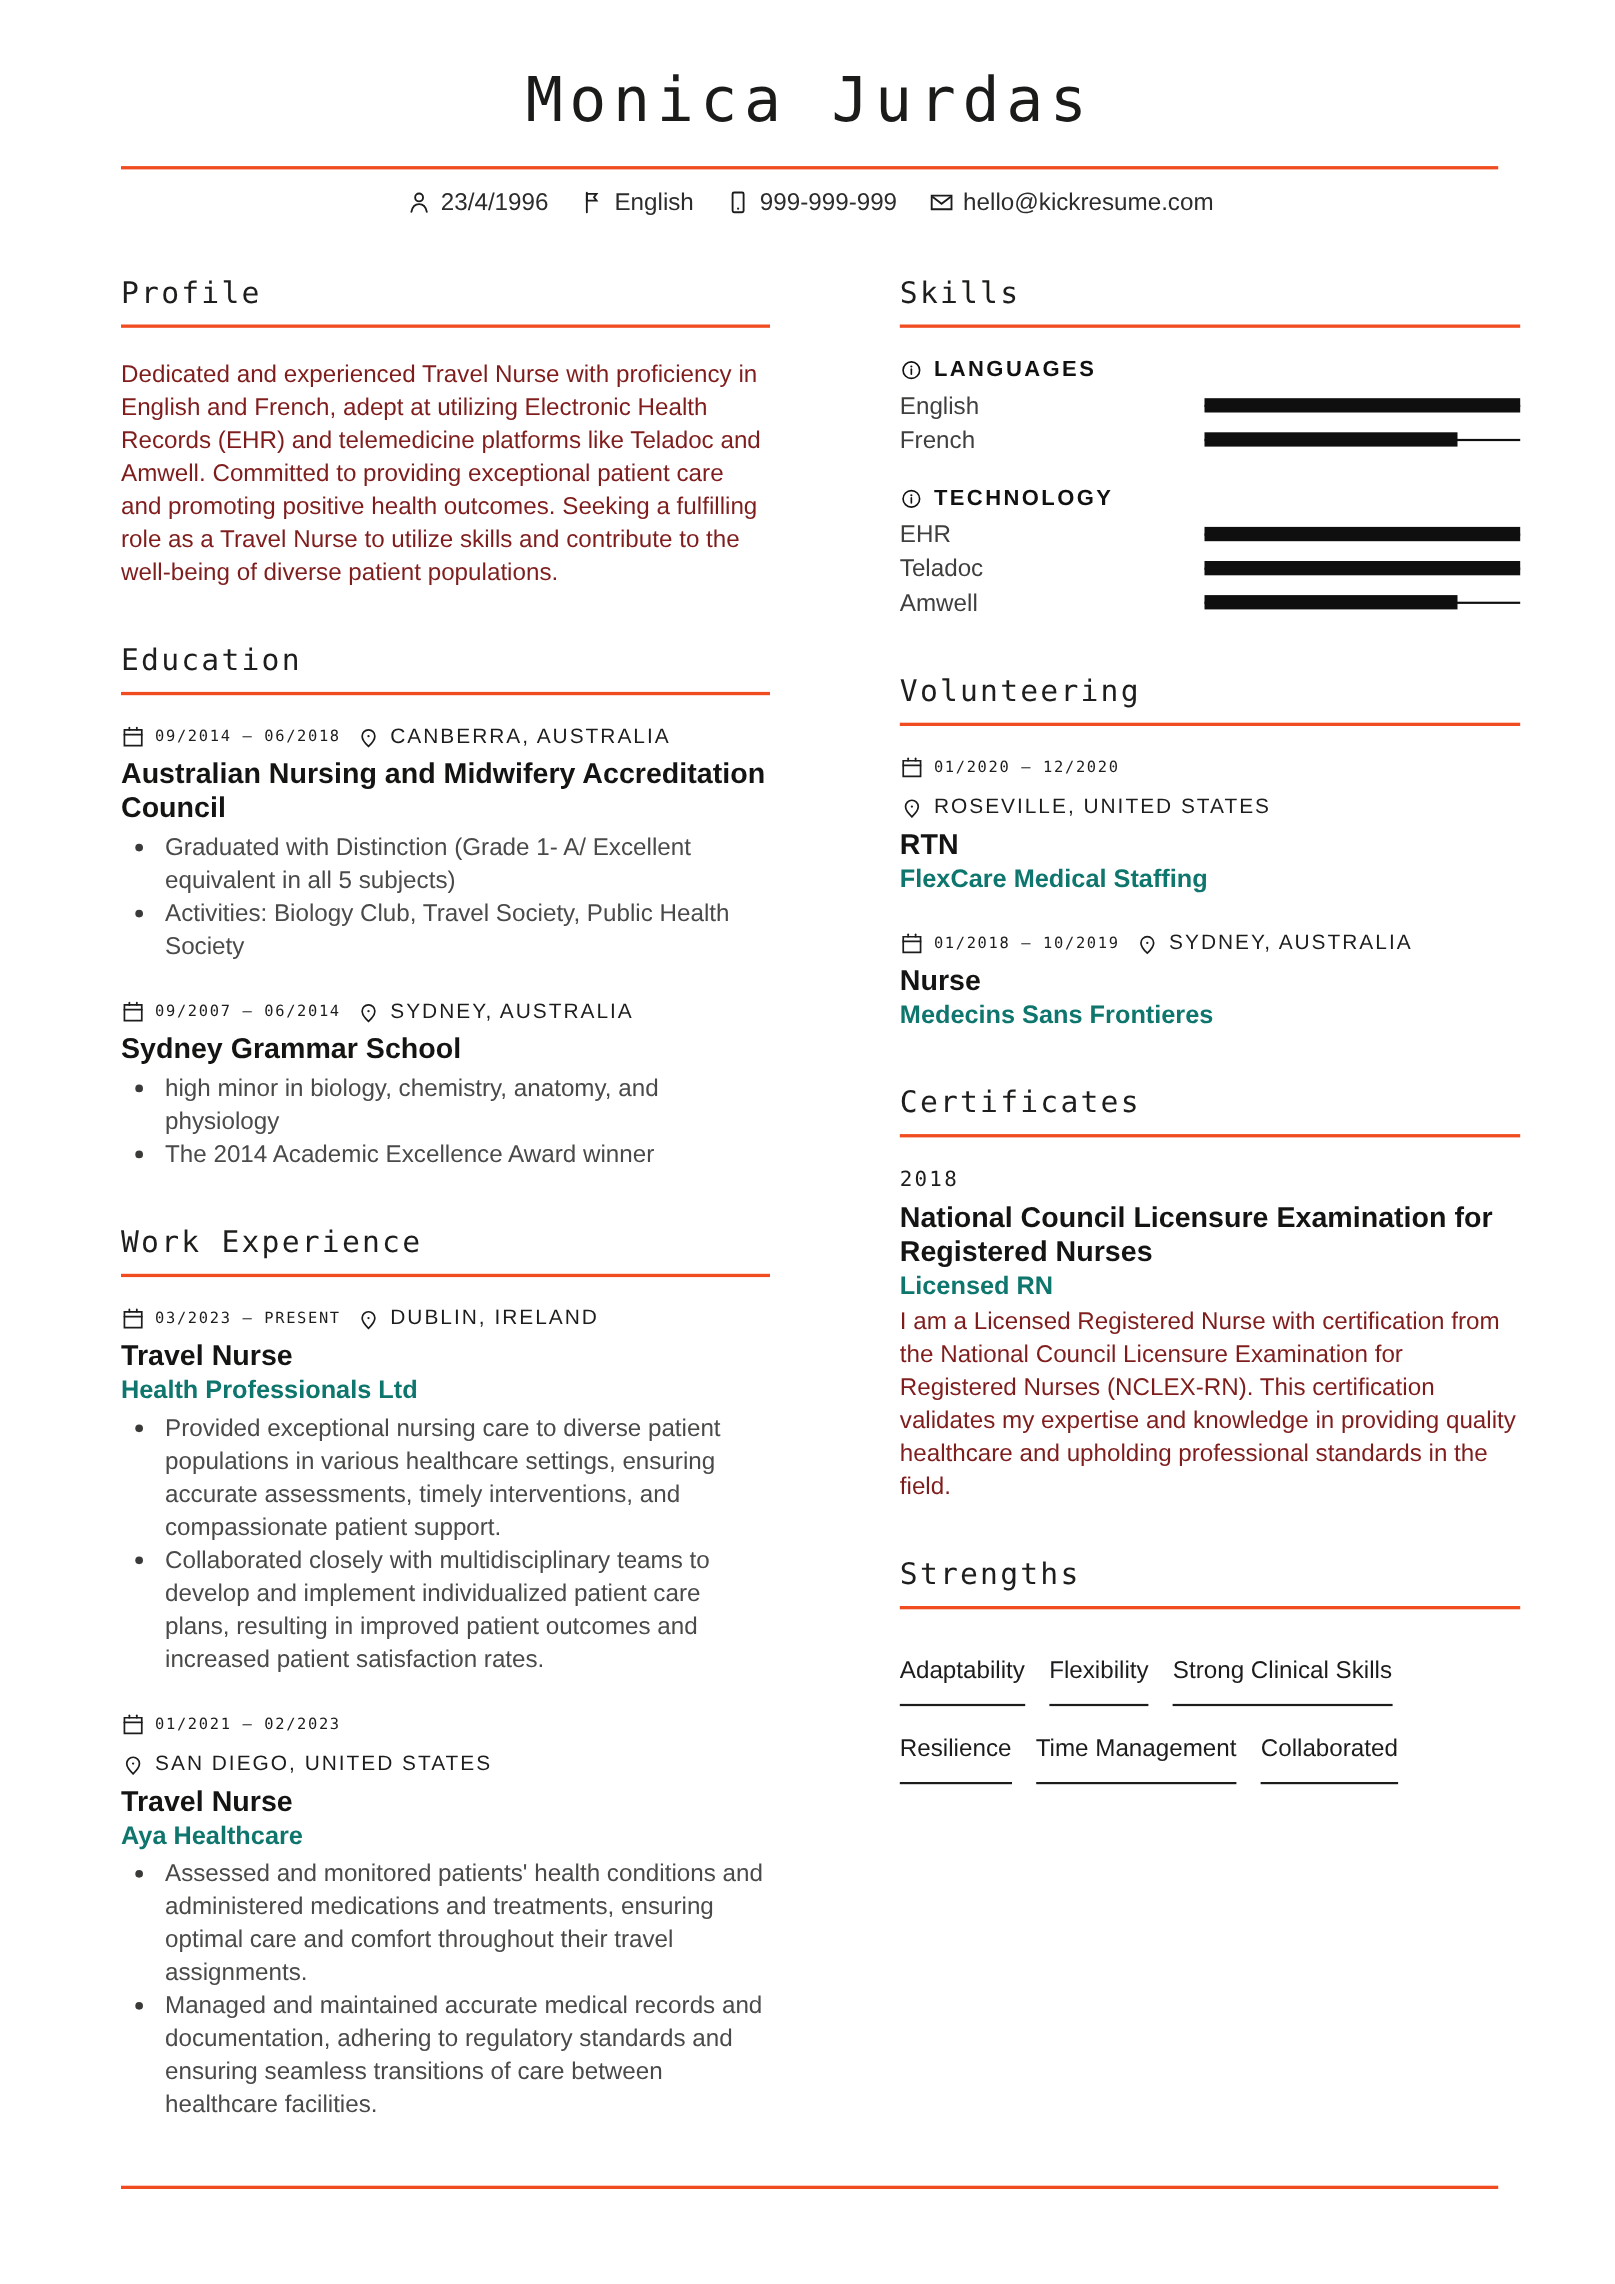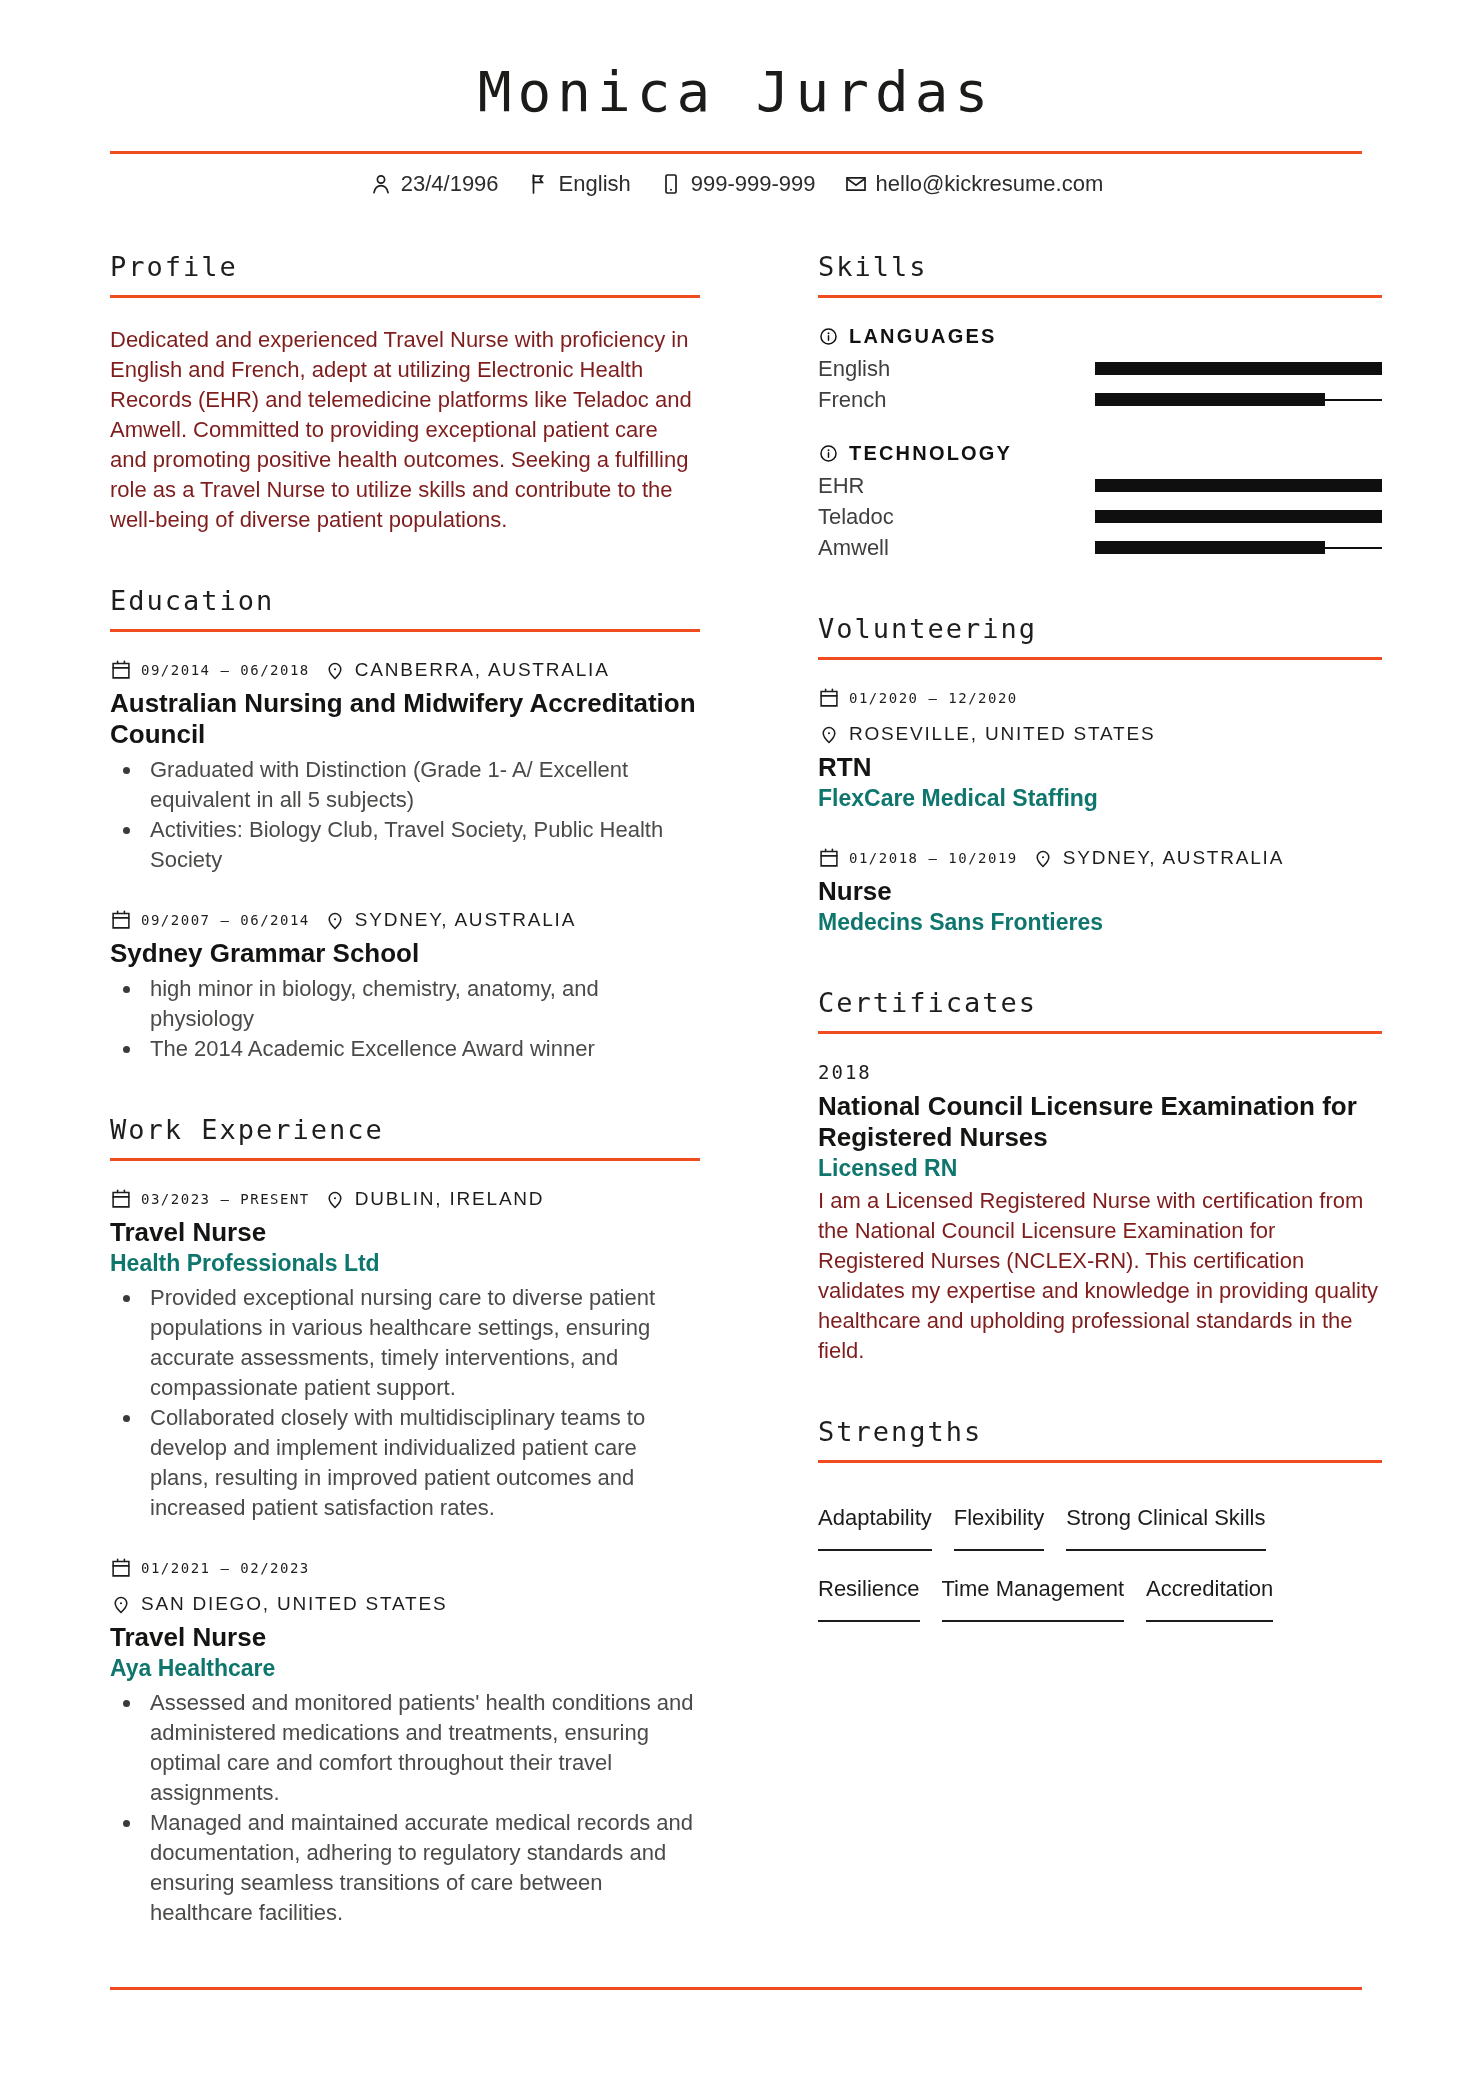--- a/index.html
+++ b/index.html
@@ -355,21 +355,21 @@
         <h2 class="sec">Strengths</h2>
         <div class="tags" id="strength-tags">
             <div class="tag-row">
               <span class="tag">Adaptability</span>
               <span class="tag">Flexibility</span>
               <span class="tag">Strong Clinical Skills</span>
             </div>
             <div class="tag-row">
               <span class="tag">Resilience</span>
               <span class="tag">Time Management</span>
-              <span class="tag">Accreditation</span>
+              <span class="tag">Collaborated</span>
             </div>
           </div>
       </section>
     </div>
 
   </div>
 
   <div class="footer-rule"></div>
 </div>
 

